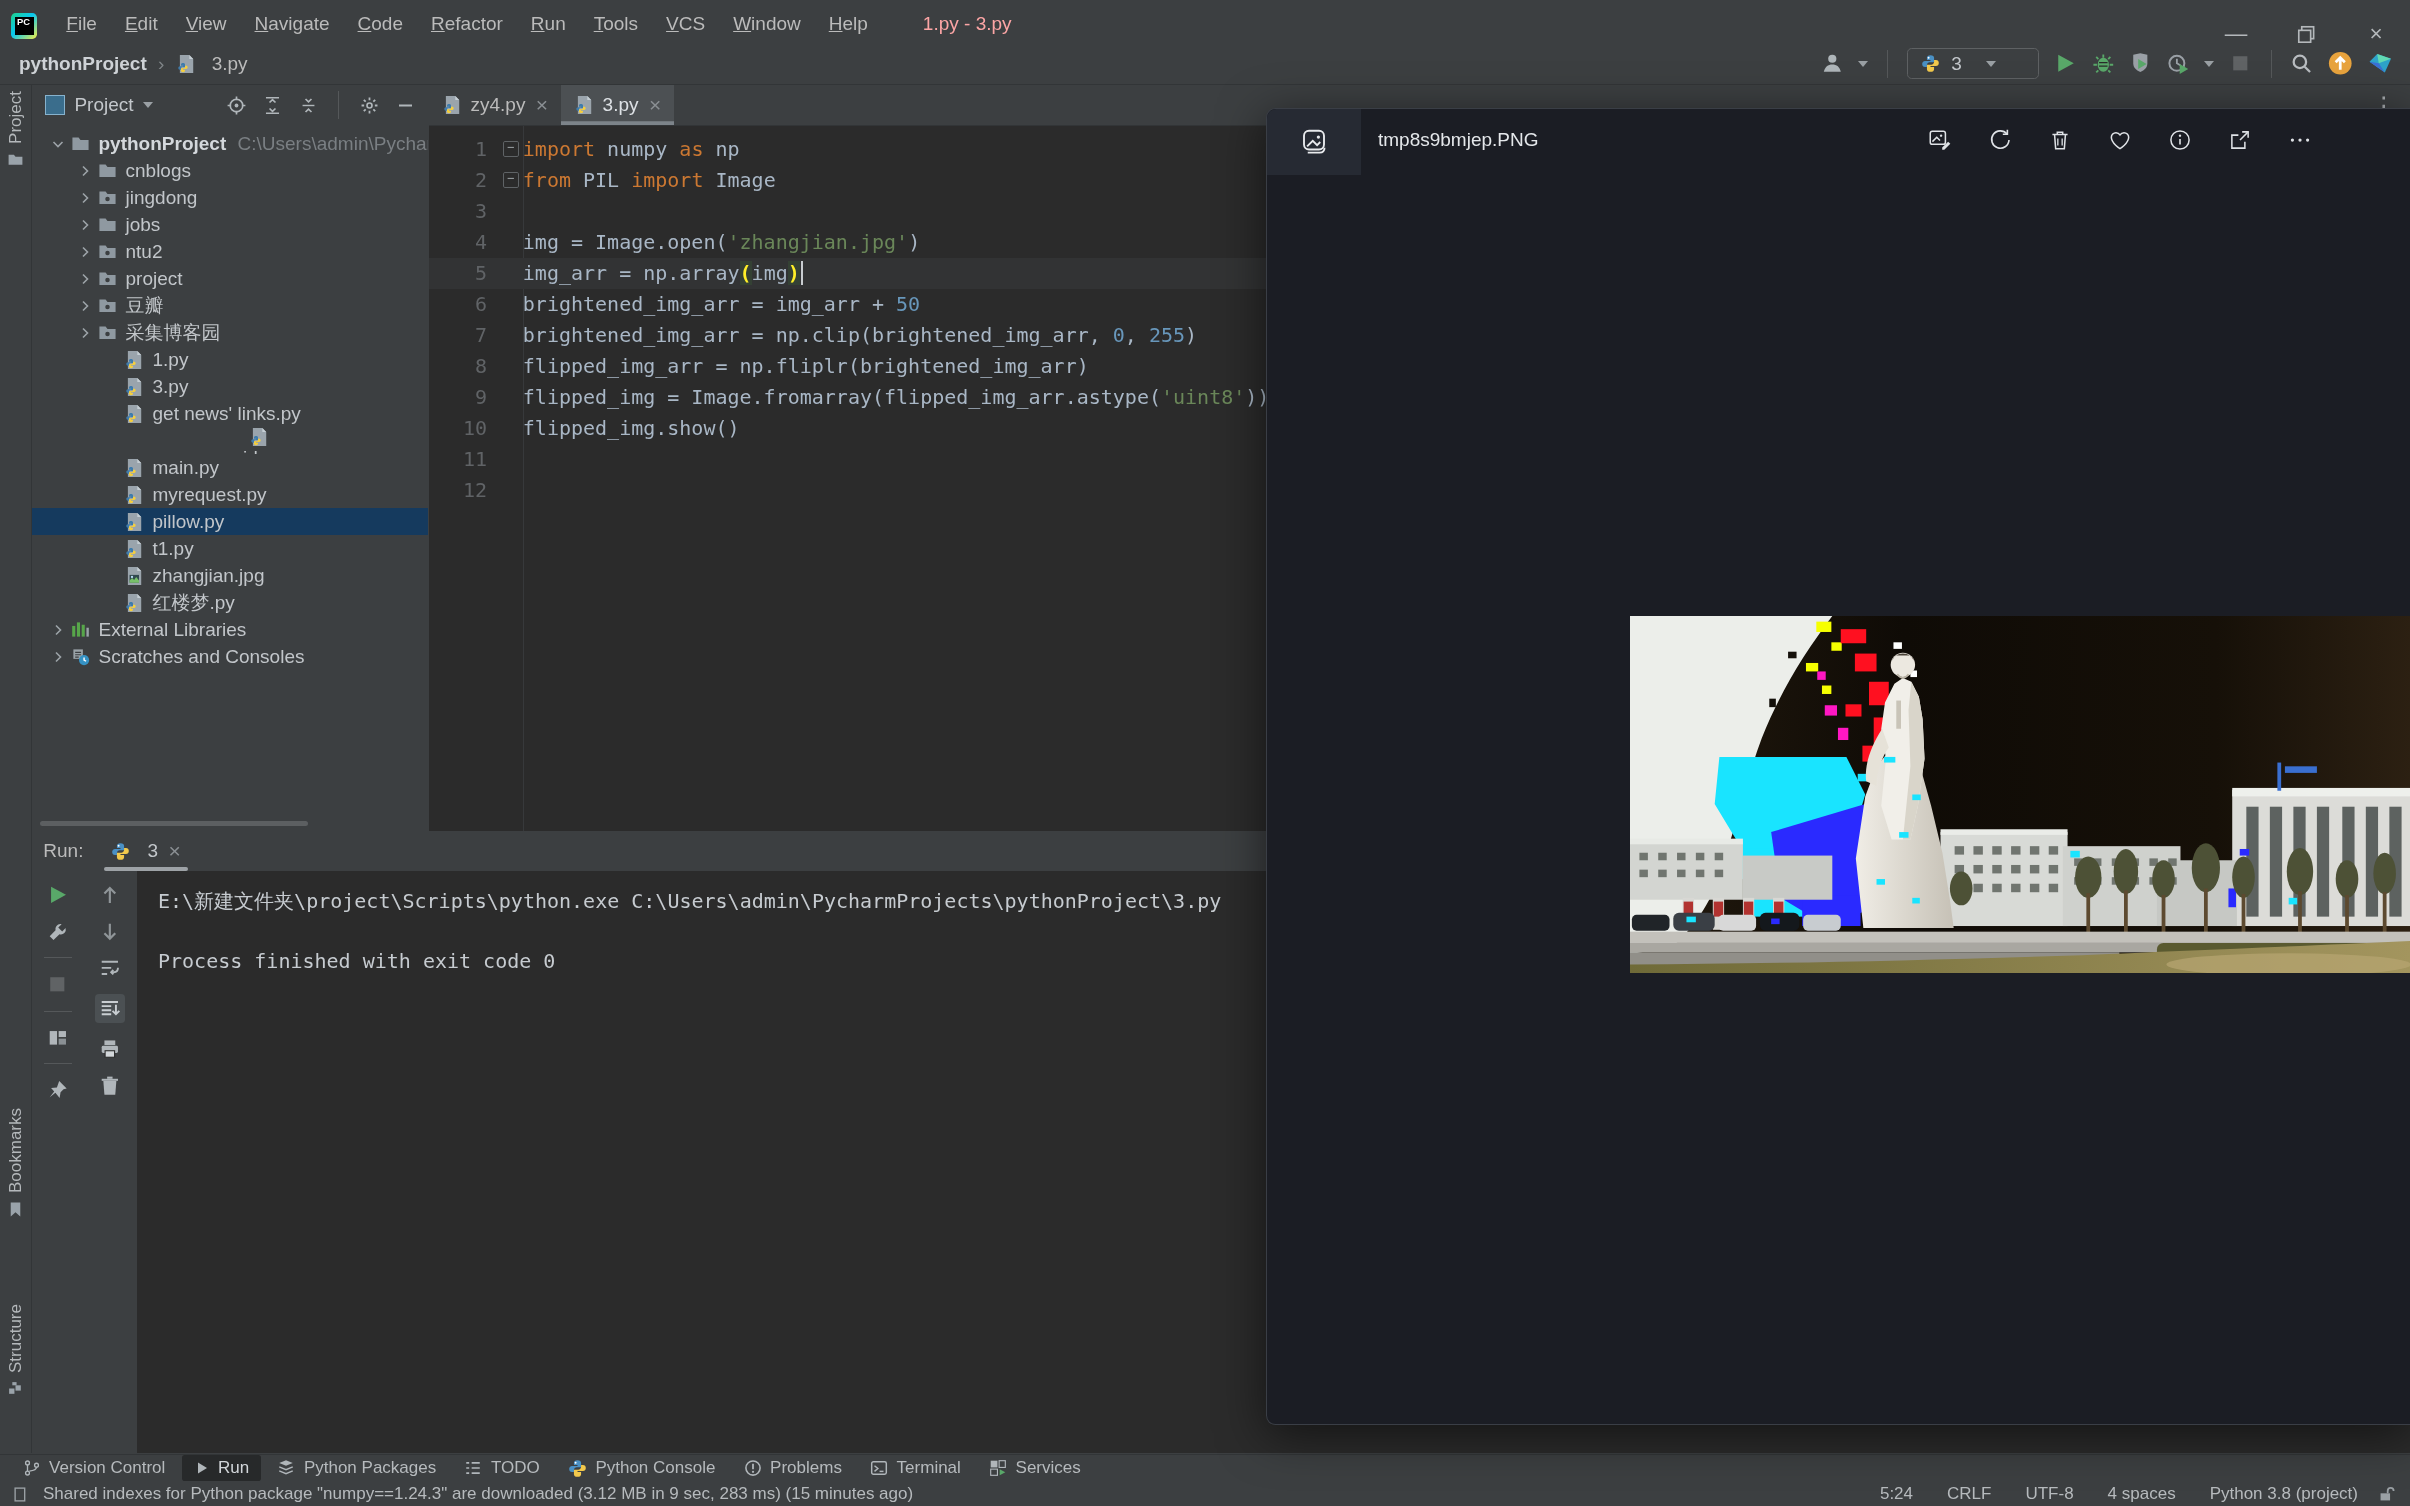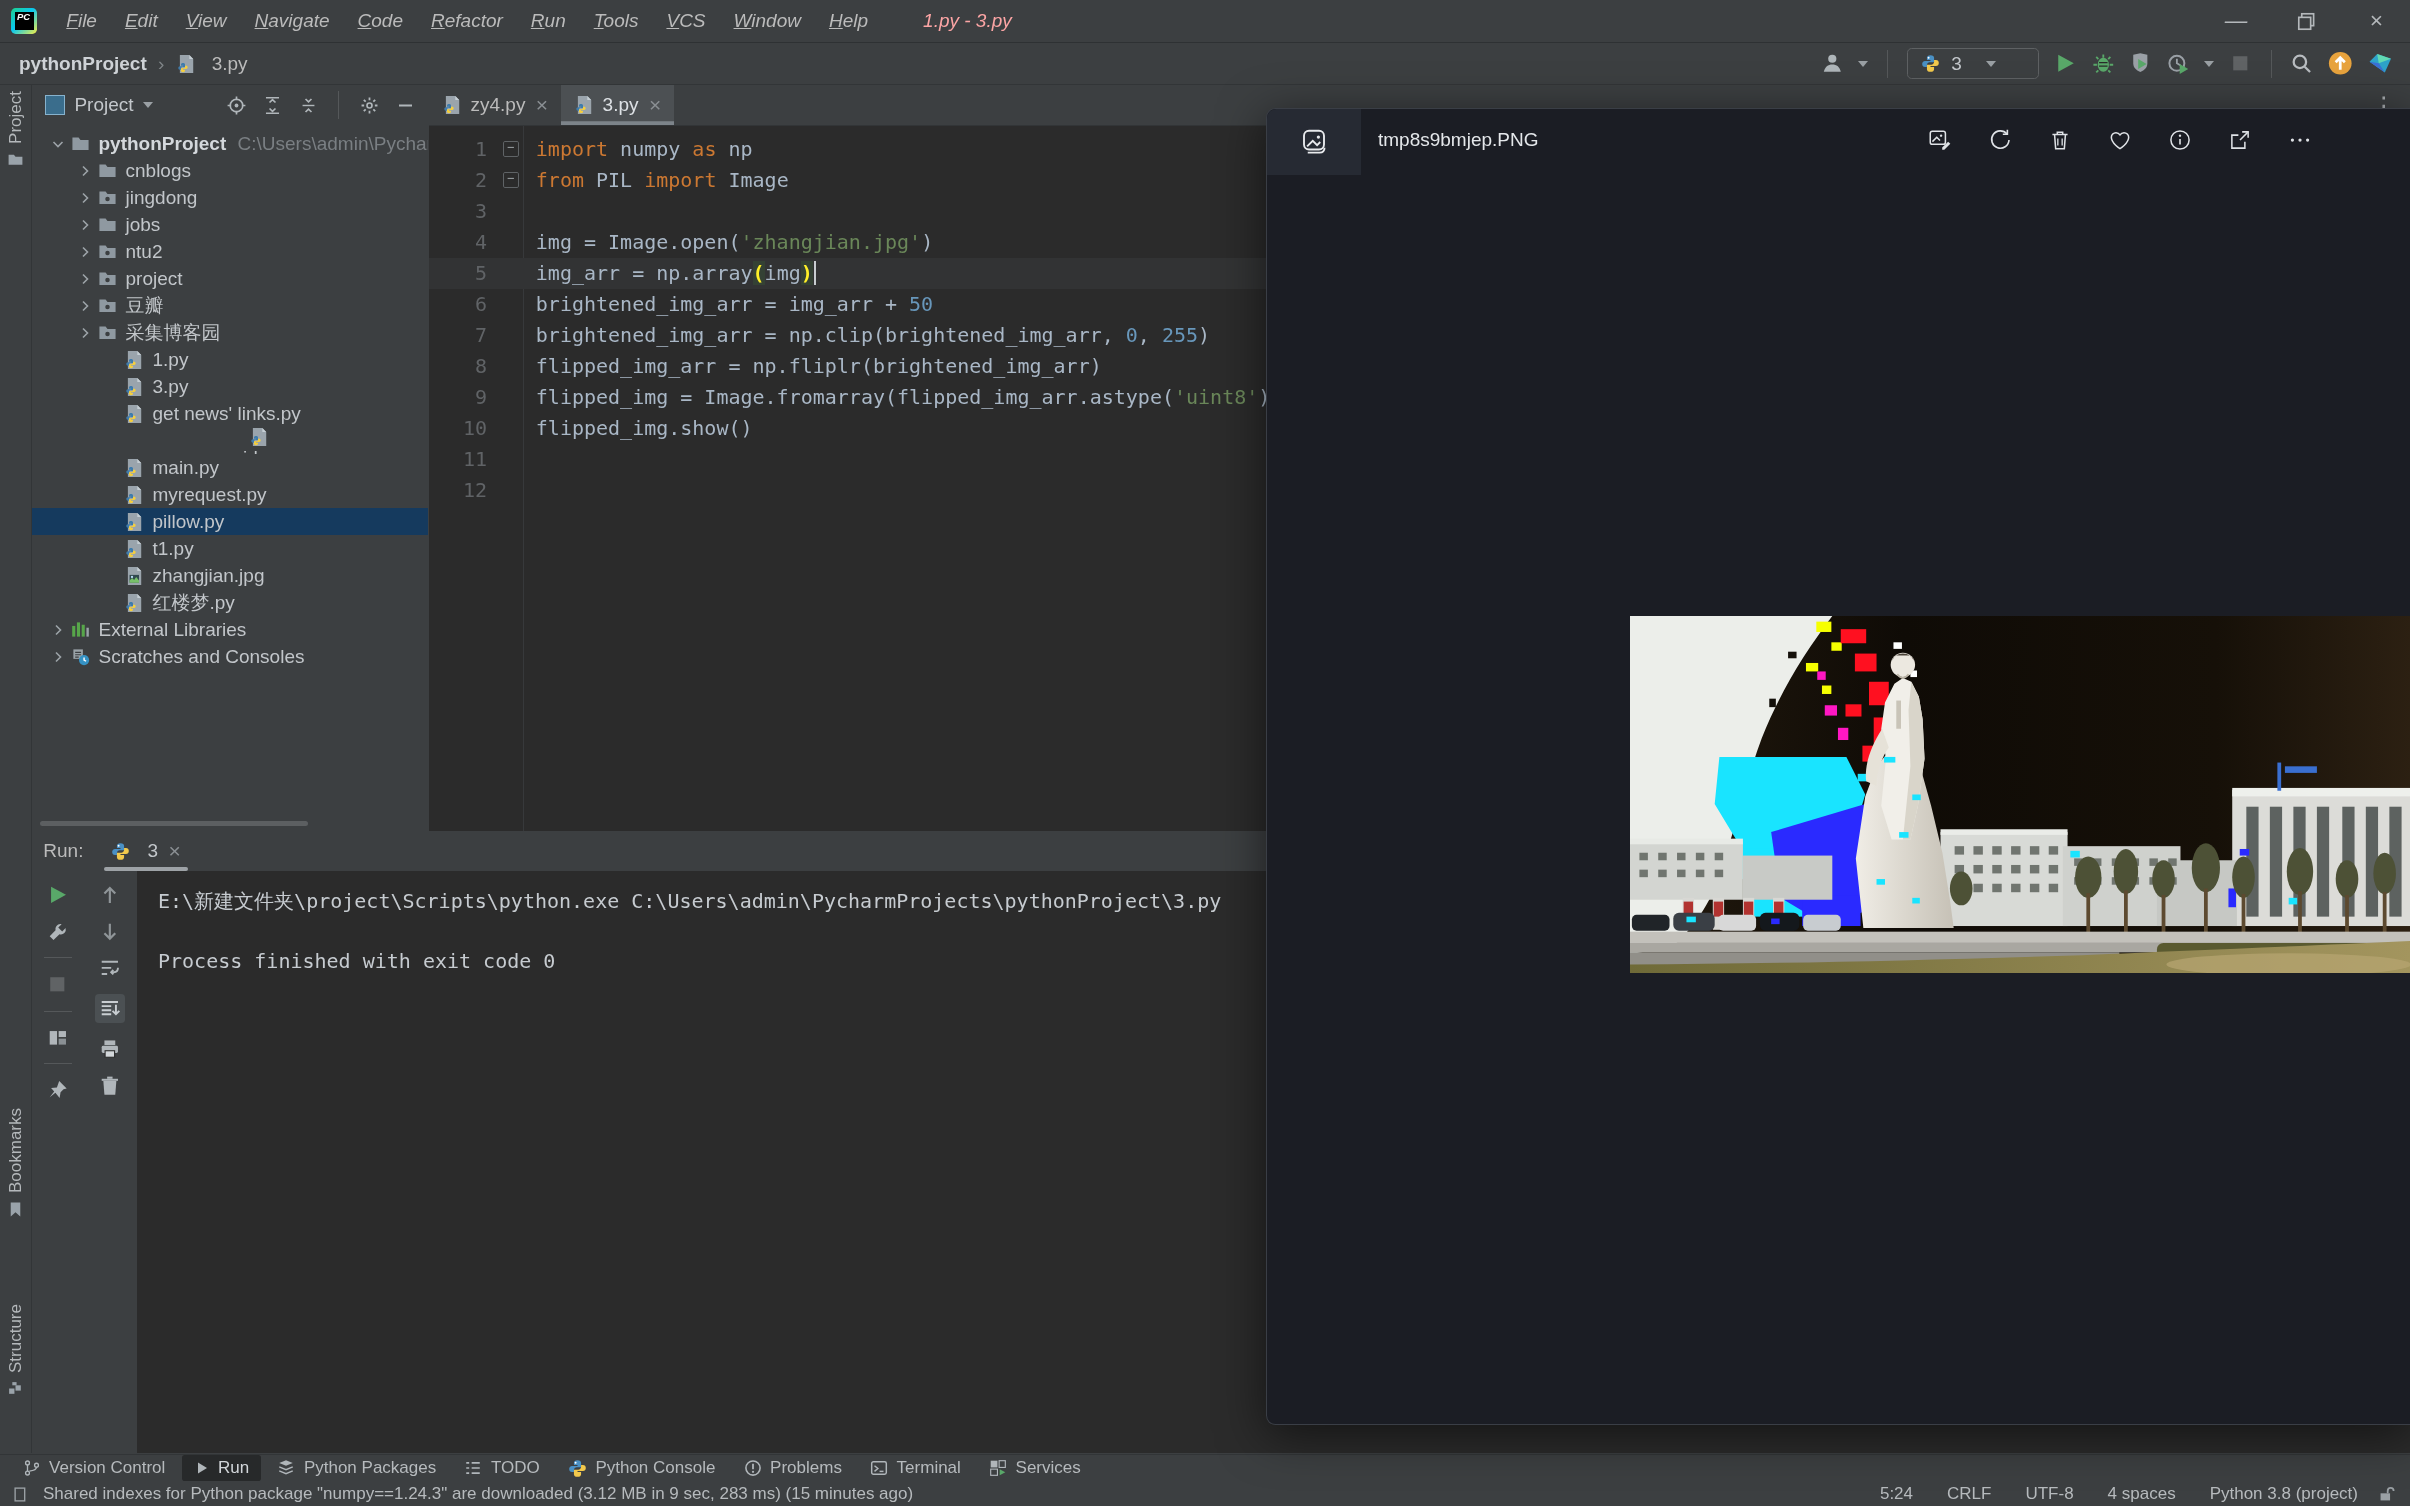--- a/index.html
+++ b/index.html
@@ -1,22 +1,22 @@
 <!DOCTYPE html>
 <html style="font-size:15px"><head>
 <meta charset="utf-8">
 <style>
   html,body{margin:0;padding:0;background:#222;}
   #screen{position:relative;width:2411px;height:1507px;background:#3c3f41;overflow:hidden;
           font-family:"Liberation Sans",sans-serif;color:#bbbbbb;}
   svg{display:block;}
 
   
-  .titlebar{position:absolute;left:0;top:0;right:0;height:42px;display:flex;align-items:center;
-            background:#3c3f41;border-bottom:0.9px solid #2e3133;font-style:italic;}
+  .titlebar{position:absolute;left:0;top:13px;right:0;height:42px;display:flex;align-items:flex-start;
+            background:#3c3f41;border-bottom:0.9px solid #2e3133;}
   .logo{width:26px;height:26px;margin:0 15px 0 11.3px;border-radius:4.7px;flex:none;
         background:linear-gradient(135deg,#1fd18b 0%,#08c7f0 45%,#f8ef44 100%);position:relative;}
   .logo .inner{position:absolute;left:3.8px;top:3.8px;right:3.8px;bottom:3.8px;background:#000;
         color:#fff;font-size:9.4px;font-weight:bold;line-height:10.4px;padding-left:1.9px;}
   .menu-item{padding:0 14px;font-size:19px;color:#bbbbbb;cursor:default;}
   .menu-item::first-letter{text-decoration:underline;}
   .window-title{color:#fca5a5;font-size:19px;margin-left:41px;}
   .win-controls{margin-left:auto;display:flex;height:100%;}
   .win-btn{width:70px;height:100%;display:flex;align-items:center;justify-content:center;color:#b4b8bb;font-size:22.6px;}
 
@@ -67,21 +67,21 @@
   .code{position:absolute;left:0;right:0;top:41px;bottom:0;padding-top:7.5px;
         font-family:"DejaVu Sans Mono",monospace;font-size:20px;}
   .gutter-sep{position:absolute;left:94px;top:41px;bottom:0;width:0.9px;background:#37393b;}
   .code-line{height:31px;display:flex;align-items:center;}
   .code-line.current{background:#323334;}
   .gutter{width:58px;flex:none;text-align:right;color:#606366;padding-right:11.3px;}
   .fold-col{width:24.5px;flex:none;display:flex;justify-content:center;}
   .fold{width:14px;height:14px;border:0.9px solid #5f6366;border-radius:1.9px;background:#2b2b2b;
         color:#9aa0a4;font-size:12.2px;line-height:11.3px;text-align:center;}
   .fold::before{content:"−";}
-  .code-text{white-space:pre;margin-left:13px;display:flex;align-items:center;}
+  .code-text{white-space:pre;margin-left:0;display:flex;align-items:center;}
   .tok-pl{color:#a9b7c6;}.tok-kw{color:#cc7832;}.tok-str{color:#6a8759;}.tok-num{color:#6897bb;}
   .tok-match{color:#ffef28;background:#344134;font-weight:bold;}
   .caret-line{display:inline-block;width:1.9px;height:24.5px;background:#c8ccd0;margin-left:0.9px;}
 
   
   .run-panel{position:absolute;left:32px;top:831px;right:0;bottom:54px;background:#3c3f41;}
   .rp-header{height:40px;display:flex;align-items:center;font-size:19px;}
   .rp-label{margin-left:11.3px;color:#bbbbbb;}
   .rp-tab{display:flex;align-items:center;gap:8.5px;margin-left:28px;height:100%;position:relative;color:#c3c7cb;}
   .rp-tab::after{content:"";position:absolute;left:-7.5px;right:-7.5px;bottom:0;height:3.8px;background:#9da2a6;border-radius:1.9px;}

